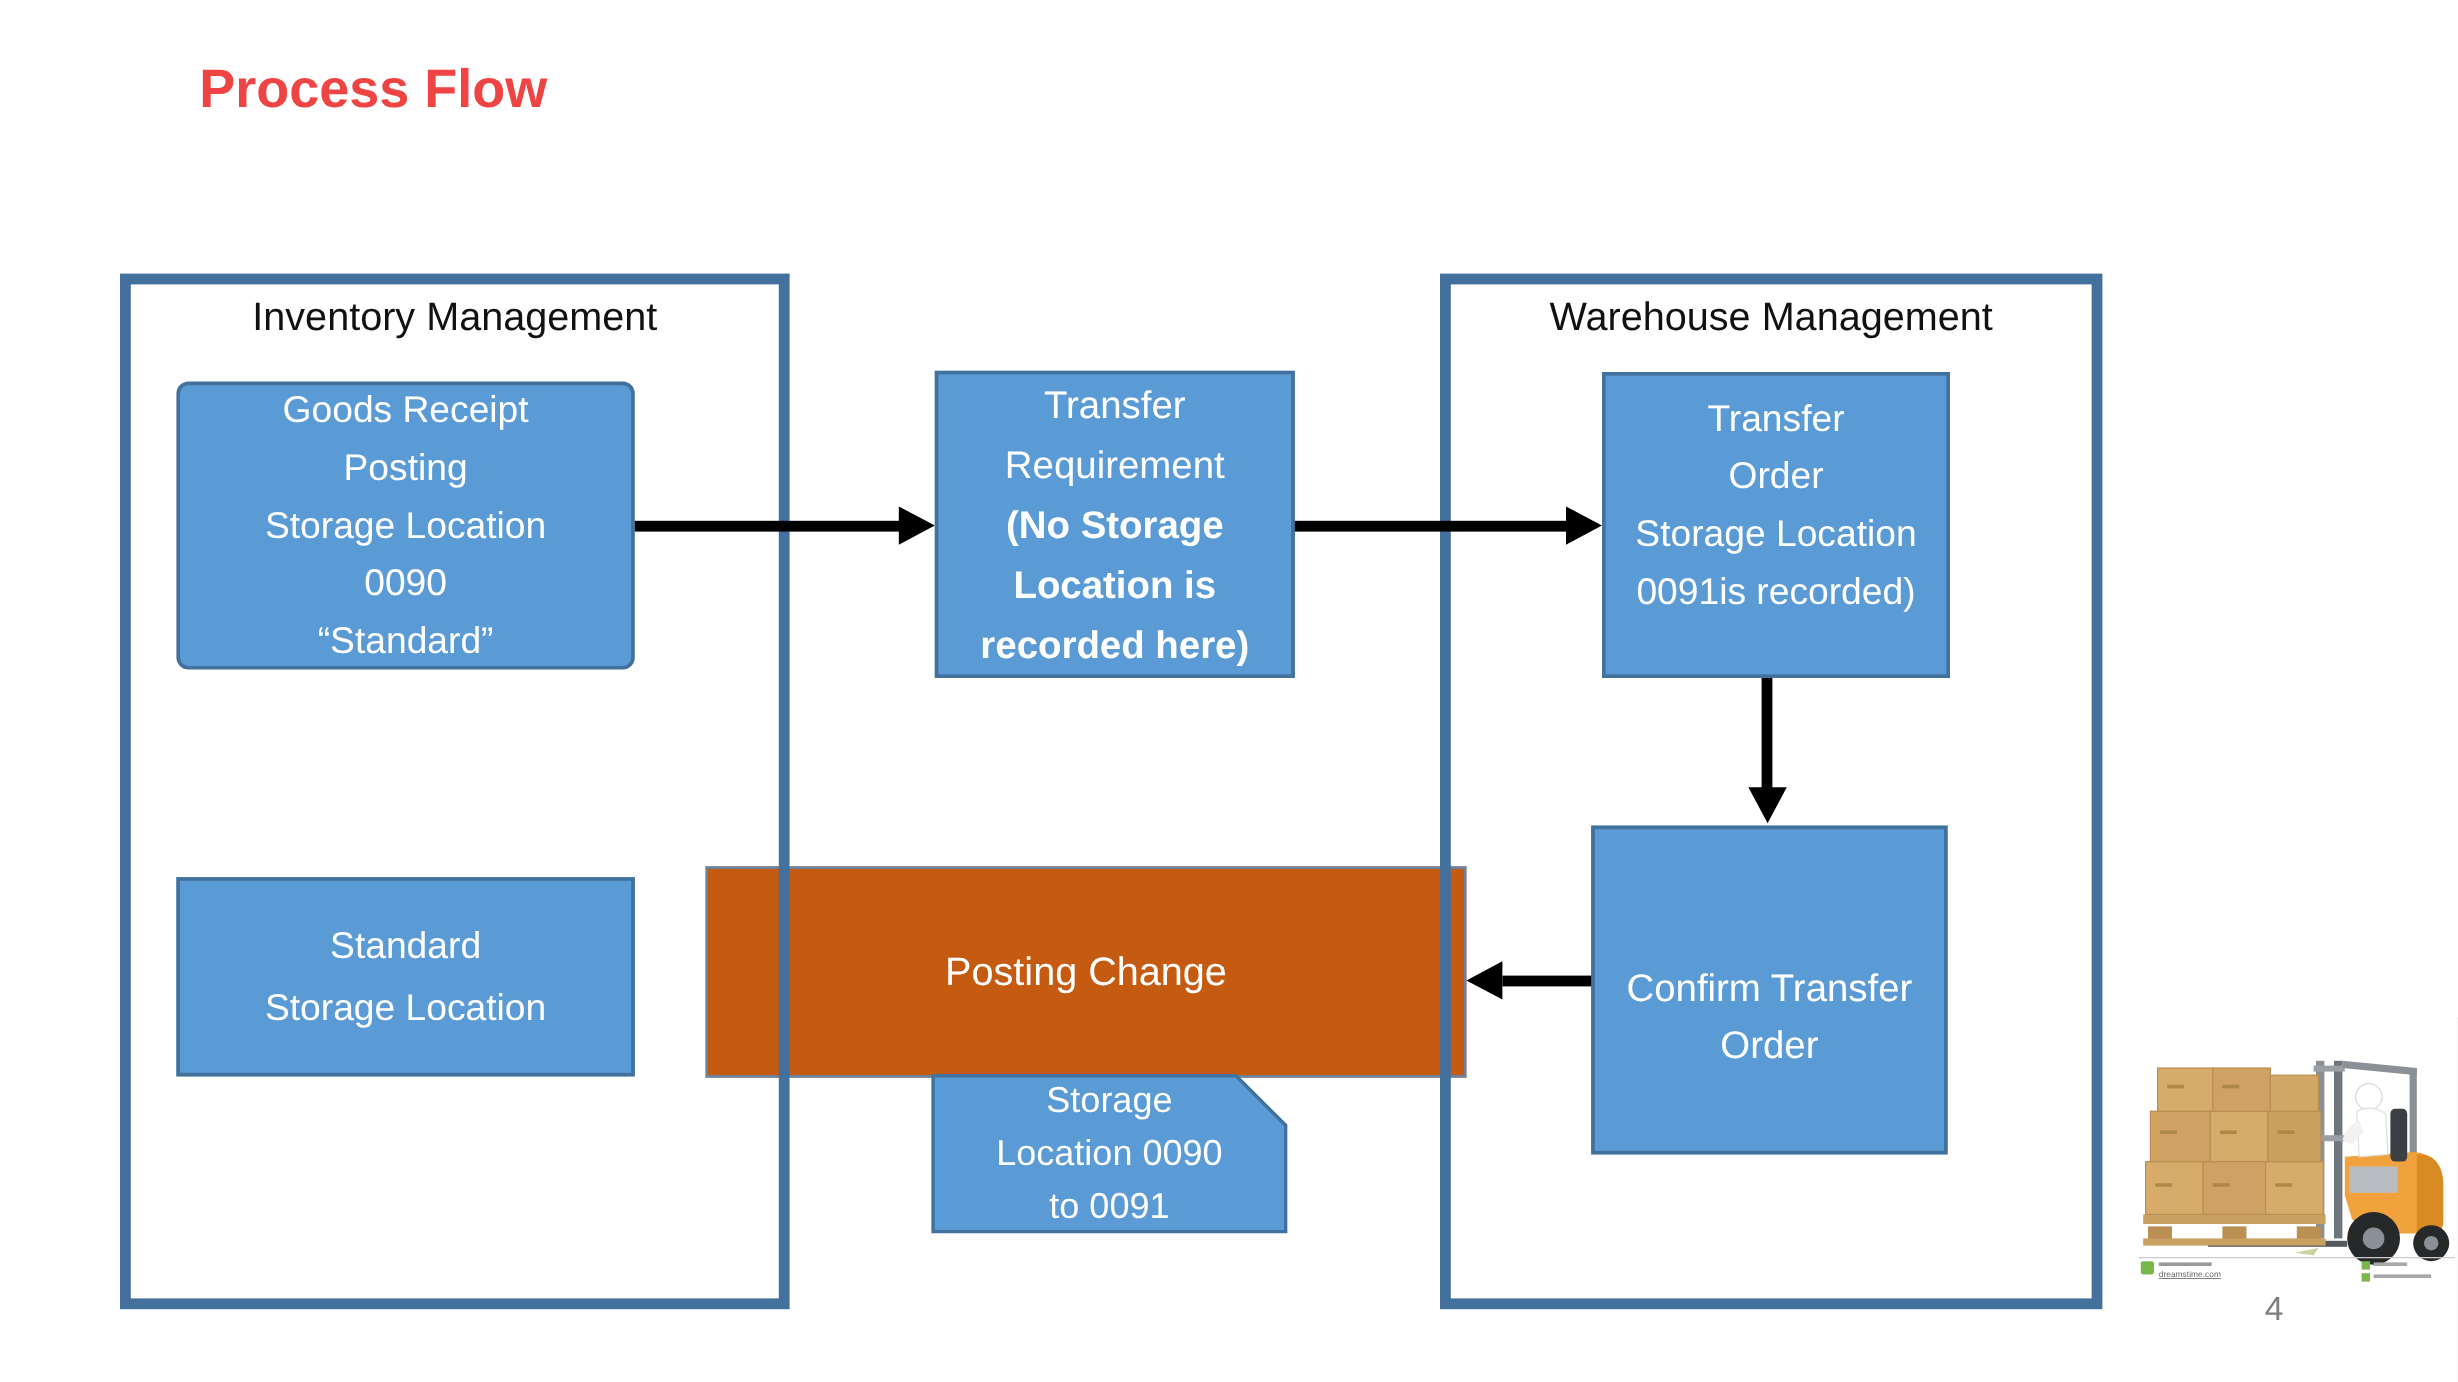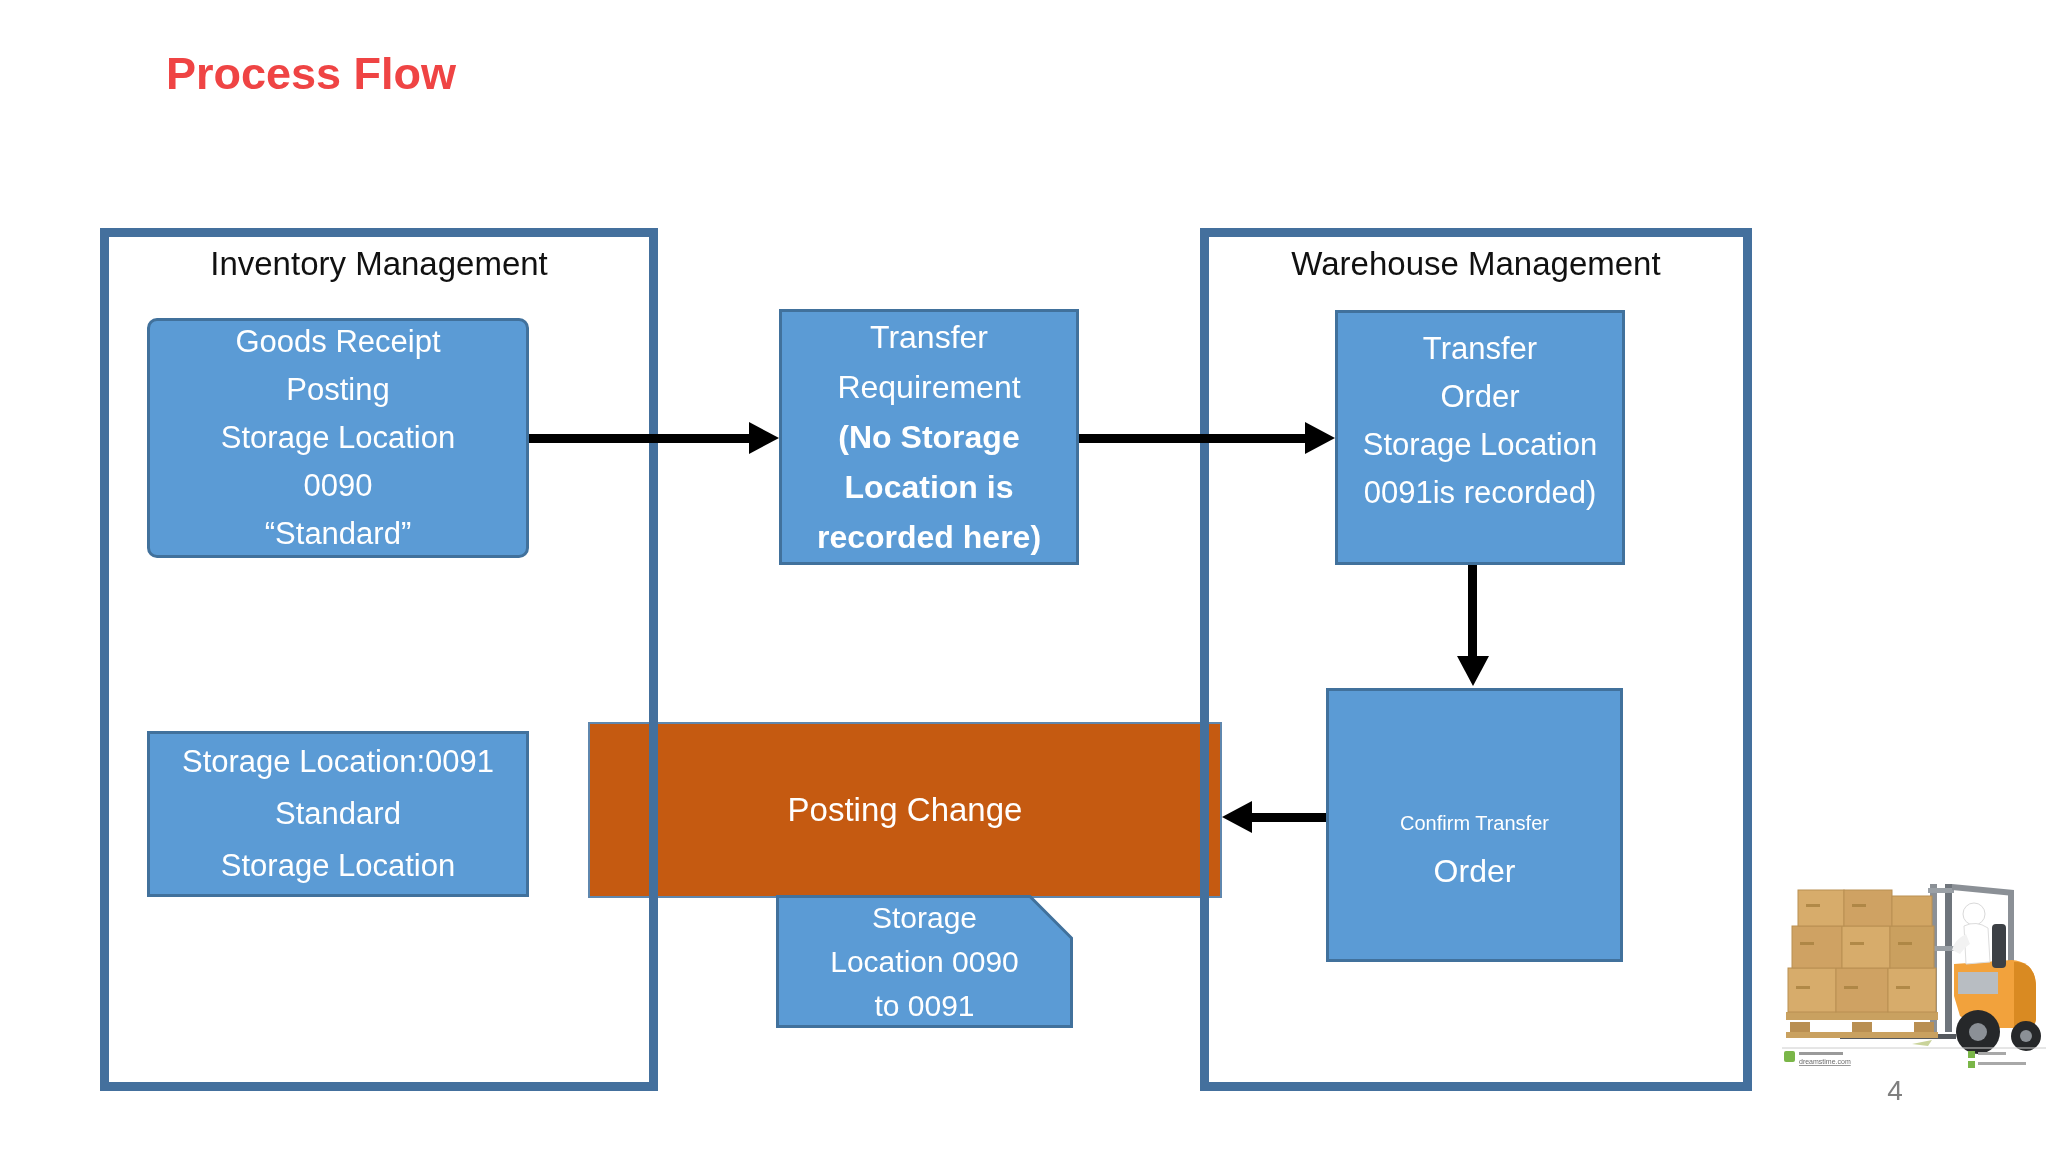--- a/index.html
+++ b/index.html
@@ -85,42 +85,41 @@
 
   <div class="abs bluebox" style="left:147px;top:318px;width:382px;height:240px;border-radius:10px;">
     <div class="ln">Goods Receipt</div>
     <div class="ln">Posting</div>
     <div class="ln">Storage Location</div>
     <div class="ln">0090</div>
     <div class="ln">“Standard”</div>
   </div>
 
   <div class="abs bluebox" style="left:147px;top:731px;width:382px;height:166px;">
-    <div class="ln" style="line-height:52px;">Storage Location:0091</div>
     <div class="ln" style="line-height:52px;">Standard</div>
     <div class="ln" style="line-height:52px;">Storage Location</div>
   </div>
 
   <div class="abs bluebox" style="left:779px;top:309px;width:300px;height:256px;">
     <div class="ln" style="font-size:32px;line-height:50px;">Transfer</div>
     <div class="ln" style="font-size:32px;line-height:50px;">Requirement</div>
     <div class="ln bold" style="font-size:32px;line-height:50px;">(No Storage</div>
     <div class="ln bold" style="font-size:32px;line-height:50px;">Location is</div>
     <div class="ln bold" style="font-size:32px;line-height:50px;">recorded here)</div>
   </div>
 
   <div class="abs bluebox" style="left:1335px;top:310px;width:290px;height:255px;justify-content:flex-start;padding-top:12px;">
     <div class="ln">Transfer</div>
     <div class="ln">Order</div>
     <div class="ln">Storage Location</div>
     <div class="ln">0091is recorded)</div>
   </div>
 
   <div class="abs bluebox" style="left:1326px;top:688px;width:297px;height:274px;">
-    <div class="ln" style="font-size:20px;margin-top:44px;">Confirm Transfer</div>
+    <div class="ln" style="font-size:32px;margin-top:44px;">Confirm Transfer</div>
     <div class="ln" style="font-size:32px;">Order</div>
   </div>
 
   <div class="abs snipbox">
     <svg width="297" height="133" viewBox="0 0 297 133">
       <polygon points="1.5,1.5 254,1.5 295.5,43 295.5,131.5 1.5,131.5" fill="#5B9BD5" stroke="#41719C" stroke-width="3"></polygon>
     </svg>
     <div class="snip-text">
       <div class="ln">Storage</div>
       <div class="ln">Location 0090</div>

